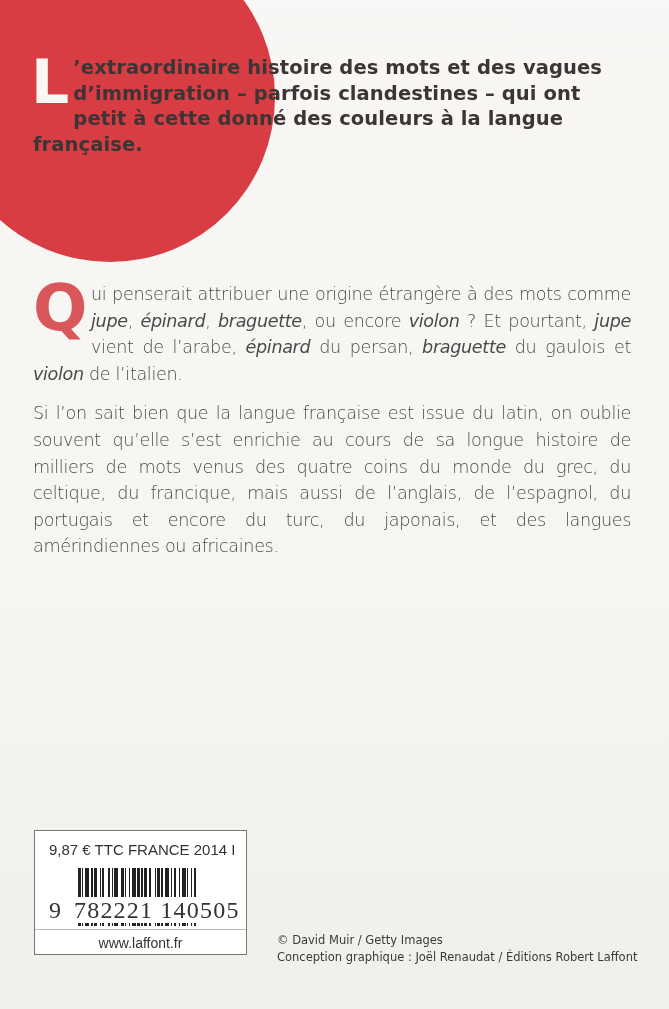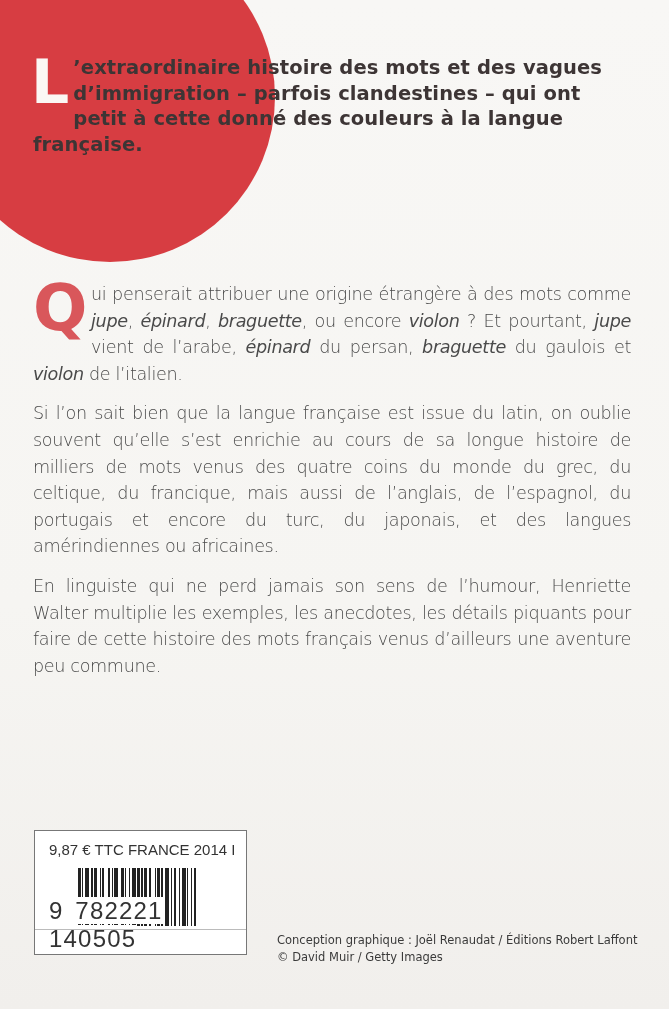--- a/index.html
+++ b/index.html
@@ -61,21 +61,21 @@
       white-space: nowrap;
     }
     .bars {
       position: absolute; left: 43px; top: 37px; width: 155px; height: 58px;
       display: flex; align-items: stretch;
     }
     .bars span { display: block; background: #222; height: 100%; }
     .bars span.gap { background: transparent; }
     .isbn {
       position: absolute; left: 14px; top: 66px;
-      font-family: Liberation Sans, sans-serif; font-size: 24px; color: #333;
+      font-family: Liberation Serif, serif; font-size: 24px; color: #333;
       background: transparent;
     }
     .isbn .first { margin-right: 12px; }
     .isbn .rest { background: #fff; padding: 0 1px; letter-spacing: 1.2px; }
     .box-divider { position: absolute; left: 0; right: 0; top: 98px; border-top: 1px solid #bbb; }
     .url {
       position: absolute; left: 0; right: 0; top: 104px; text-align: center;
       font-family: "Liberation Sans", sans-serif; font-size: 14px; color: #333;
     }
     .credits {
@@ -93,21 +93,20 @@
     <span class="dropcap">L</span>
     <span>’extraordinaire histoire des mots et des vagues d’immigration – parfois clandestines – qui ont petit à cette donné des couleurs à la langue française.</span>
   </div>
 
   <div class="body-text">
     <p>
       <span class="dropq">Q</span>
       <span id="p1-segs"><span>ui penserait attribuer une origine étrangère à des mots comme </span><i>jupe</i><span>, </span><i>épinard</i><span>, </span><i>braguette</i><span>, ou encore </span><i>violon</i><span> ? Et pourtant, </span><i>jupe</i><span> vient de l’arabe, </span><i>épinard</i><span> du persan, </span><i>braguette</i><span> du gaulois et </span><i>violon</i><span> de l’italien.</span></span>
     </p>
     <p>Si l’on sait bien que la langue française est issue du latin, on oublie souvent qu’elle s’est enrichie au cours de sa longue histoire de milliers de mots venus des quatre coins du monde  du grec, du celtique, du francique, mais aussi de l’anglais, de l’espagnol, du portugais et encore du turc, du japonais, et des langues amérindiennes ou africaines.</p>
-    <p>En linguiste qui ne perd jamais son sens de l’humour, Henriette Walter multiplie les exemples, les anecdotes, les détails piquants pour faire de cette histoire des mots français venus d’ailleurs une aventure peu commune.</p>
   </div>
 
   <div class="barcode-box">
     <div class="price">9,87 € TTC FRANCE 2014   I</div>
     <div class="bars" id="bars">
         <span style="width: 2.7px;"></span>
         <span class="gap" style="width: 1.35px;"></span>
         <span style="width: 1.35px;"></span>
         <span class="gap" style="width: 1.35px;"></span>
         <span style="width: 4.05px;"></span>
@@ -161,19 +160,20 @@
         <span style="width: 1.35px;"></span>
         <span class="gap" style="width: 2.7px;"></span>
         <span style="width: 1.35px;"></span>
         <span class="gap" style="width: 1.35px;"></span>
         <span style="width: 2.7px;"></span>
       </div>
     <div class="isbn">
       <span class="first">9</span><span class="rest">782221 140505</span>
     </div>
     <div class="box-divider"></div>
+    <div class="url">www.laffont.fr</div>
   </div>
 
   <div class="credits">
+    <div>© David Muir / Getty Images</div>
     <div>Conception graphique : Joël Renaudat / Éditions Robert Laffont</div>
-    <div>© David Muir / Getty Images</div>
   </div>
 </div>
 
 </body></html>

